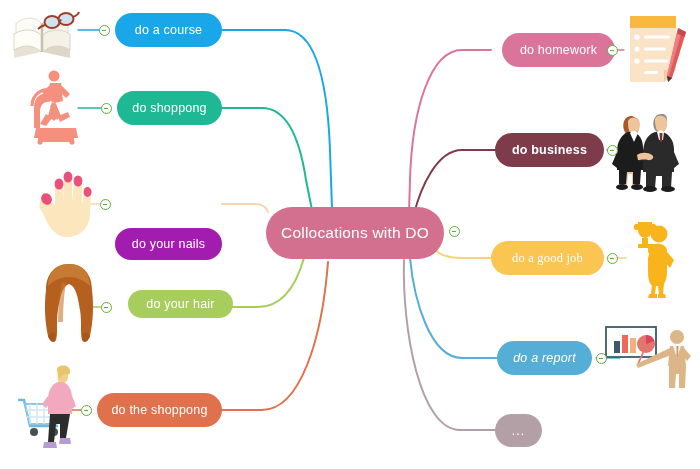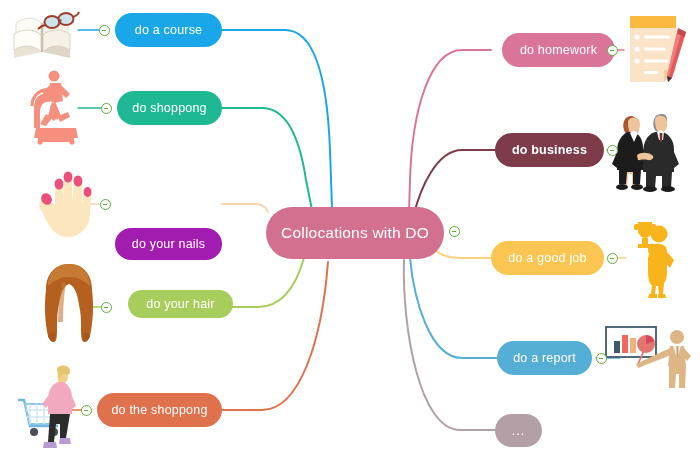--- a/index.html
+++ b/index.html
@@ -290,26 +290,26 @@
   <div class="node node-topic" style="left:502px;top:33px;width:113px;height:34px;background:#db7499;">
     <span>do homework</span>
   </div>
   <div class="collapse" style="left:607px;top:45px;"></div>
 
   <div class="node node-topic" style="left:495px;top:133px;width:109px;height:34px;background:#7e3c4b;font-weight:bold;">
     <span>do business</span>
   </div>
   <div class="collapse" style="left:607px;top:145px;"></div>
 
-  <div class="node node-topic" style="left:491px;top:241px;width:113px;height:34px;background:#fbc551;">
+  <div class="node node-topic" style="left:491px;top:241px;width:113px;height:34px;background:#fbc551;font-family:Liberation Serif, serif;">
     <span>do a good job</span>
   </div>
   <div class="collapse" style="left:607px;top:253px;"></div>
 
-  <div class="node node-topic" style="left:497px;top:341px;width:95px;height:34px;background:#55aed6;">
+  <div class="node node-topic" style="left:497px;top:341px;width:95px;height:34px;background:#55aed6;font-style:italic;">
     <span>do a report</span>
   </div>
   <div class="collapse" style="left:596px;top:353px;"></div>
 
   <div class="node node-ellipsis" style="left:495px;top:414px;width:47px;height:33px;background:#b3a0a6;">
     <span>...</span>
   </div>
 
 </div>
 

